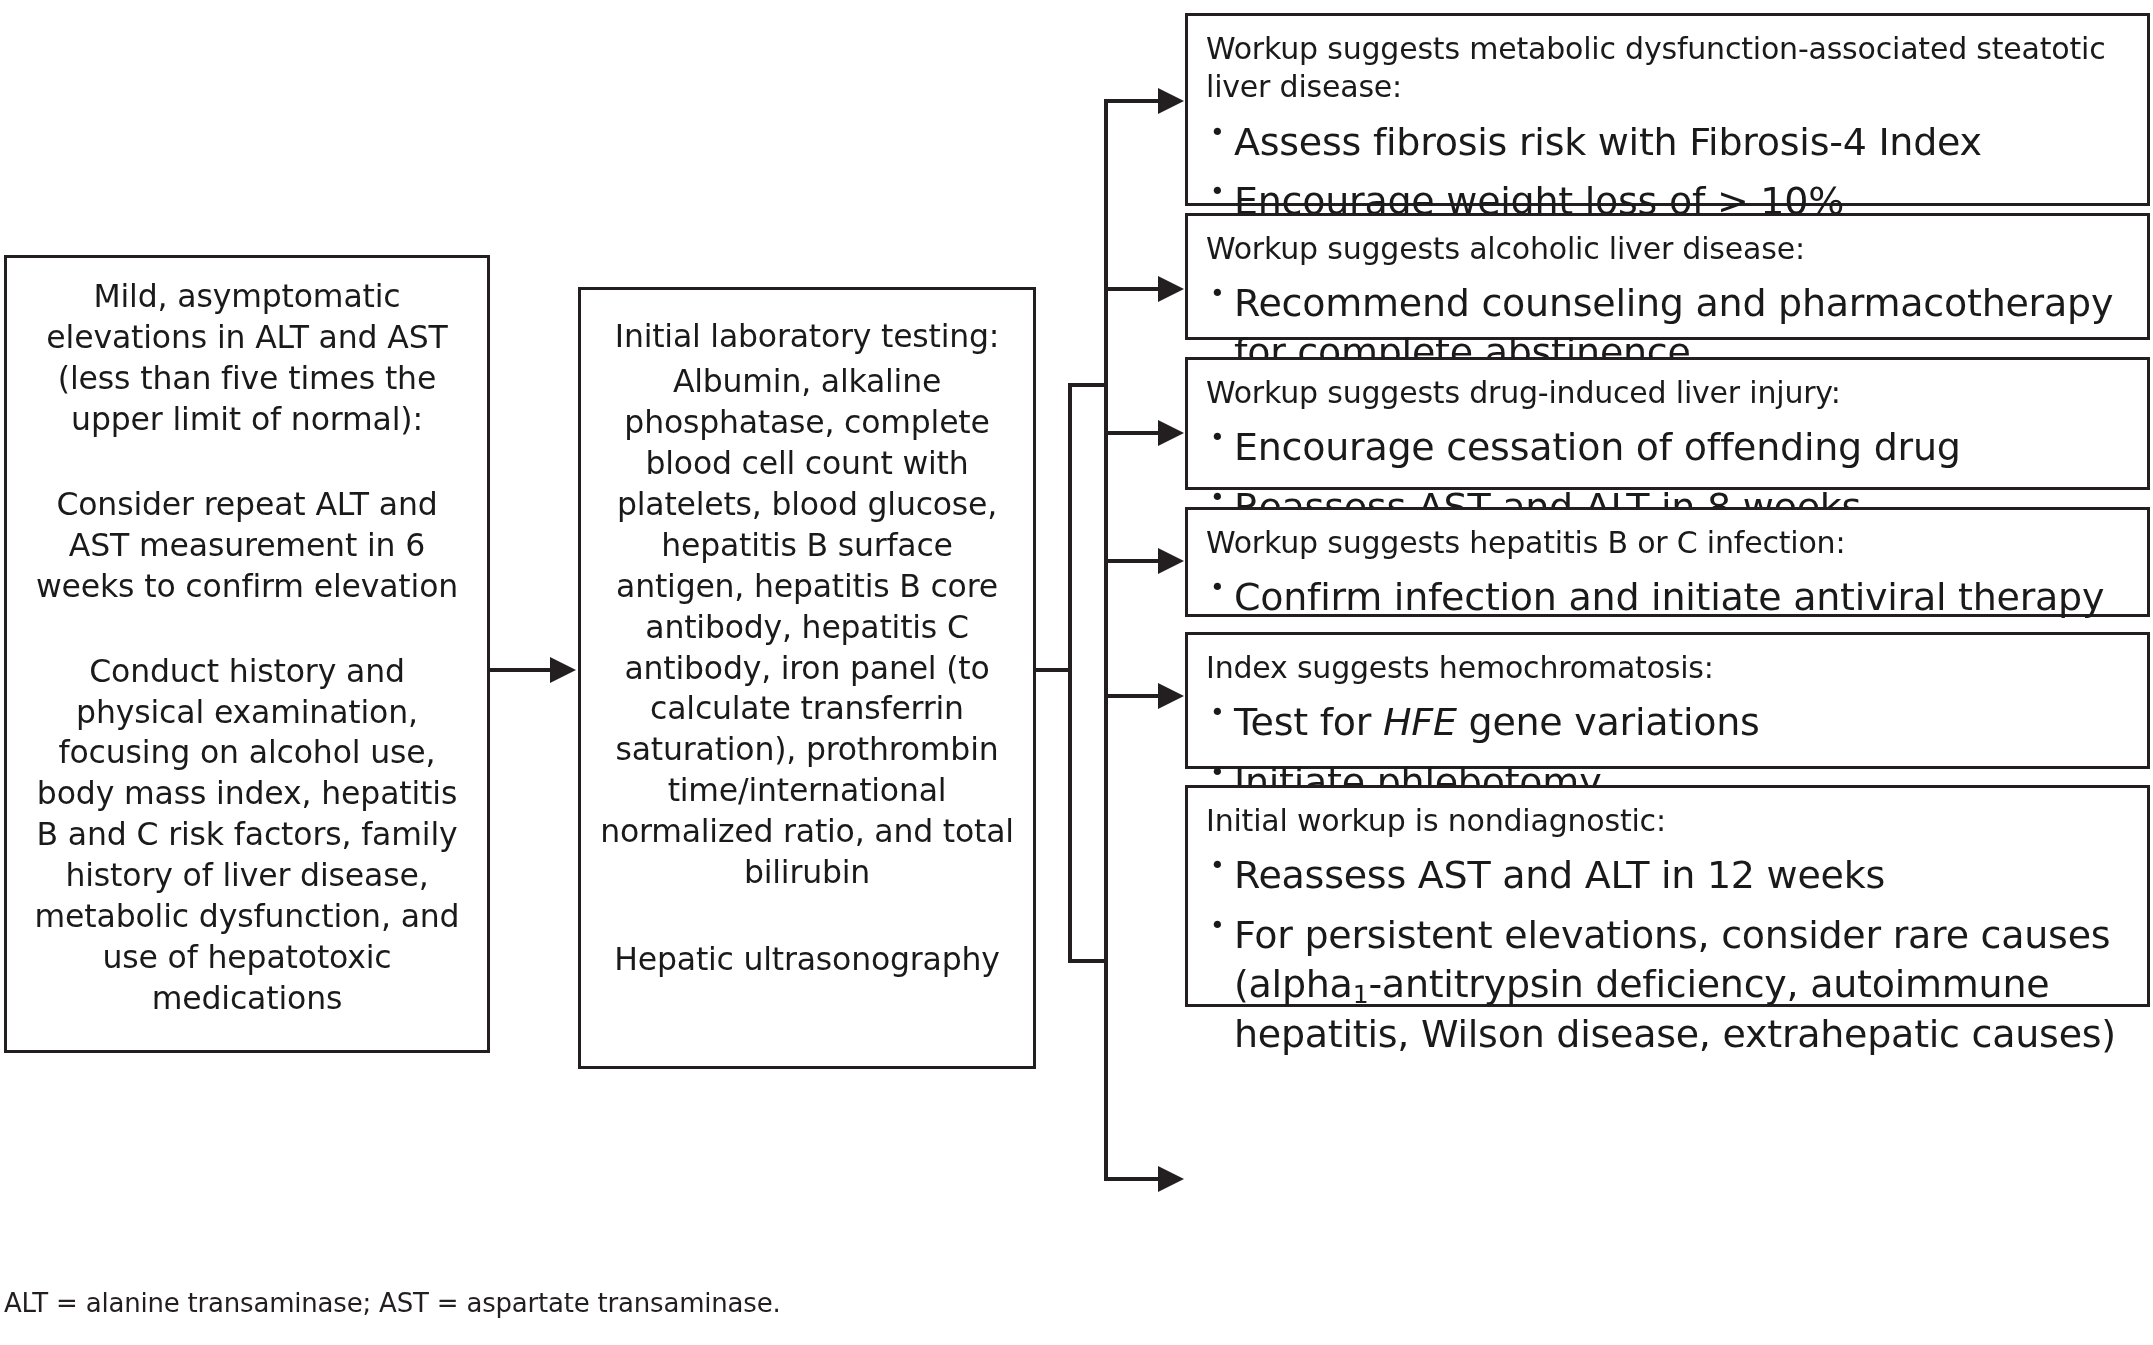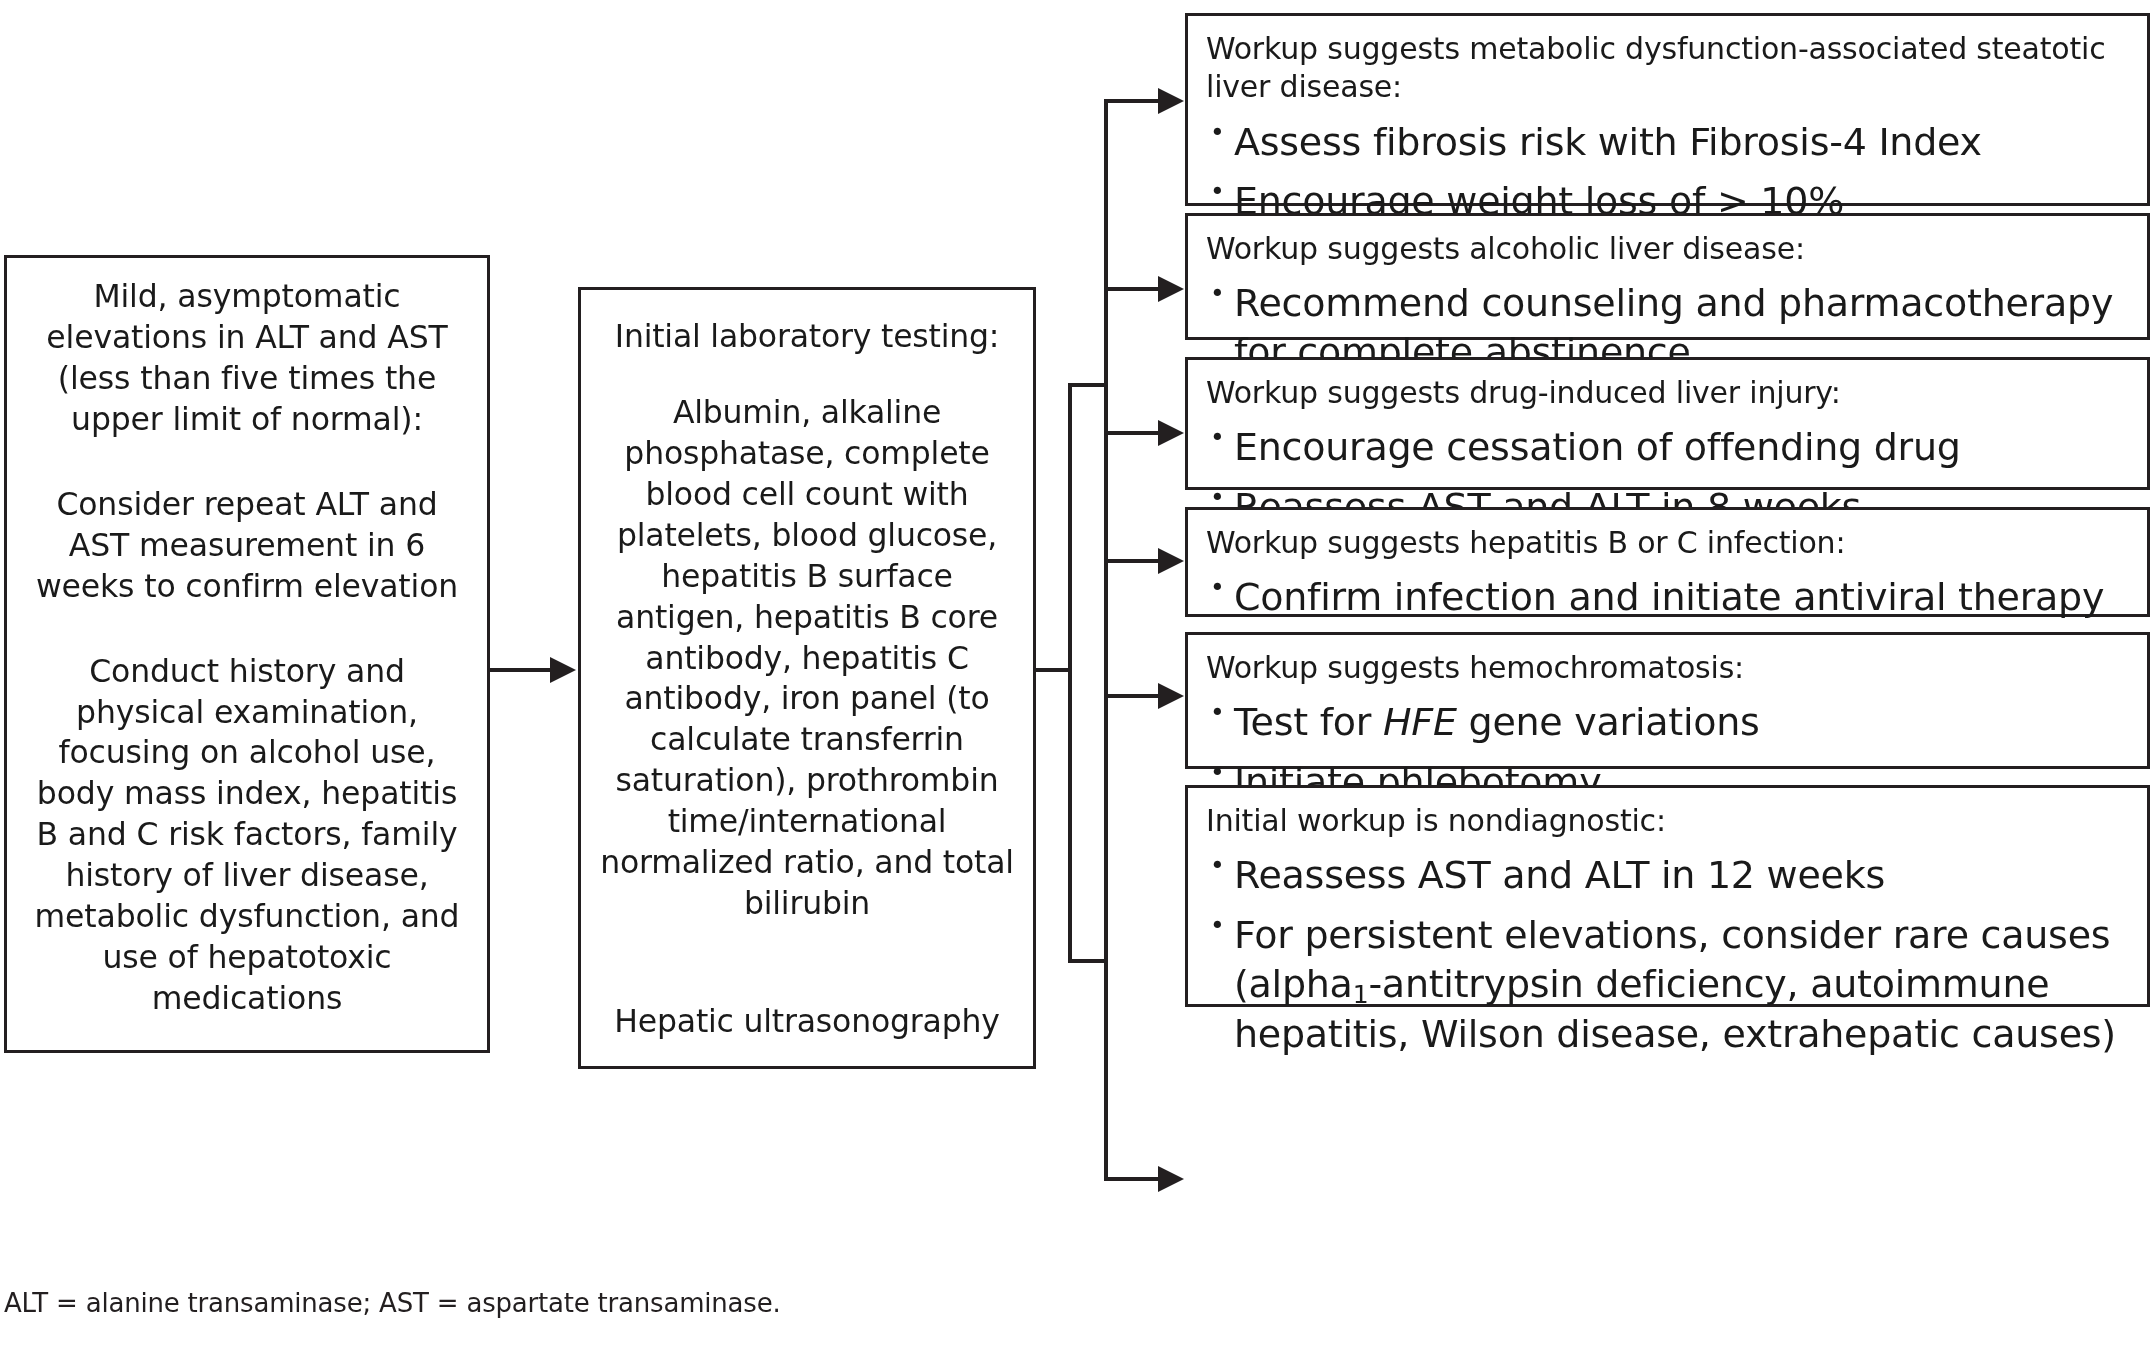--- a/index.html
+++ b/index.html
@@ -35,21 +35,21 @@
     text-align:center;
     font-size:31.5px;
     line-height:1.30;
     letter-spacing:-0.15px;
   }
   #box-initial-presentation .para + .para{ margin-top:44px; }
 
   
   #box-initial-labs{
     left:578px; top:287px; width:458px; height:782px;
-    display:flex; flex-direction:column; justify-content:space-between;
+    display:flex; flex-direction:column; justify-content:flex-start;
     padding:26px 12px 24px 12px;
   }
   #box-initial-labs .para{
     text-align:center;
     font-size:31.5px;
     line-height:1.30;
     letter-spacing:-0.2px;
   }
   #box-initial-labs .lead{ margin-bottom:4px; }
   #box-initial-labs .tail{ margin-top:46px; }
@@ -187,21 +187,21 @@
   </div>
 
   <div class="fbox rbox" id="box-hepbc">
     <div class="rtitle">Workup suggests hepatitis B or C infection:</div>
     <ul>
       <li>Confirm infection and initiate antiviral therapy</li>
     </ul>
   </div>
 
   <div class="fbox rbox" id="box-hemo">
-    <div class="rtitle">Workup suggests hemochromatosis:</div>
+    <div class="rtitle">Index suggests hemochromatosis:</div>
     <ul>
       <li>Test for <i>HFE</i> gene variations</li>
       <li>Initiate phlebotomy</li>
     </ul>
   </div>
 
   <div class="fbox rbox" id="box-nondx">
     <div class="rtitle">Initial workup is nondiagnostic:</div>
     <ul>
       <li>Reassess AST and ALT in 12 weeks</li>

